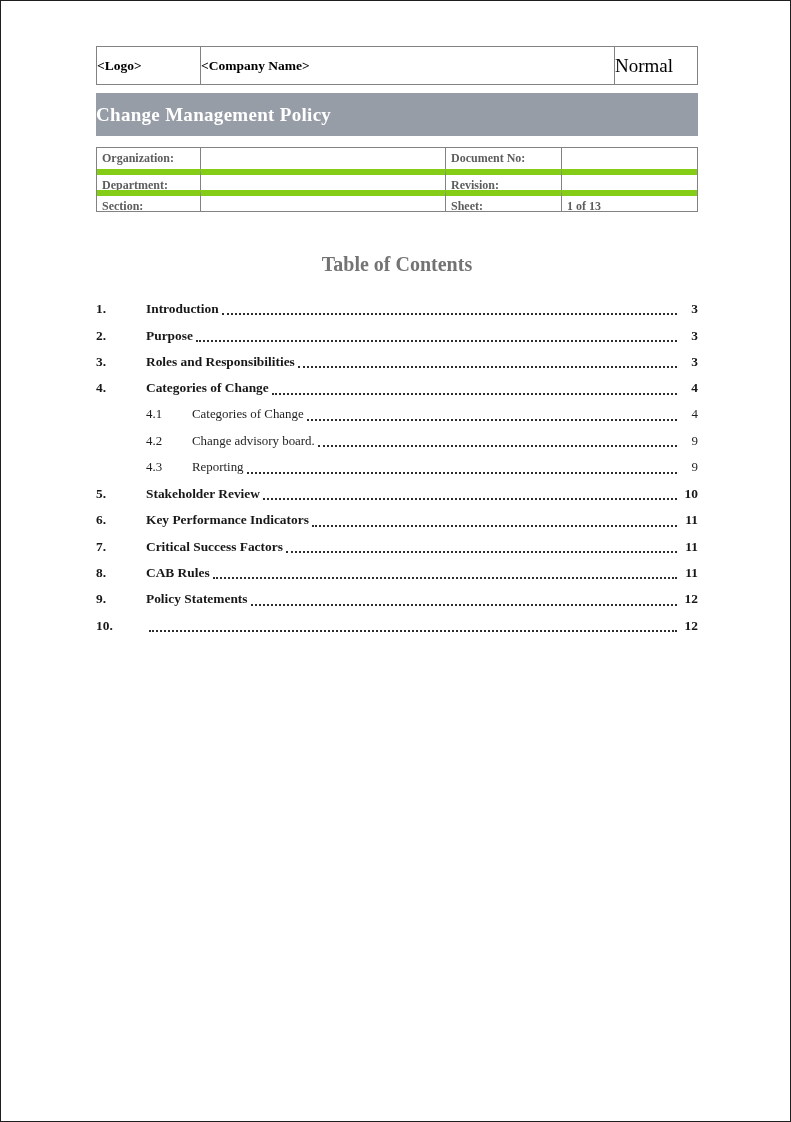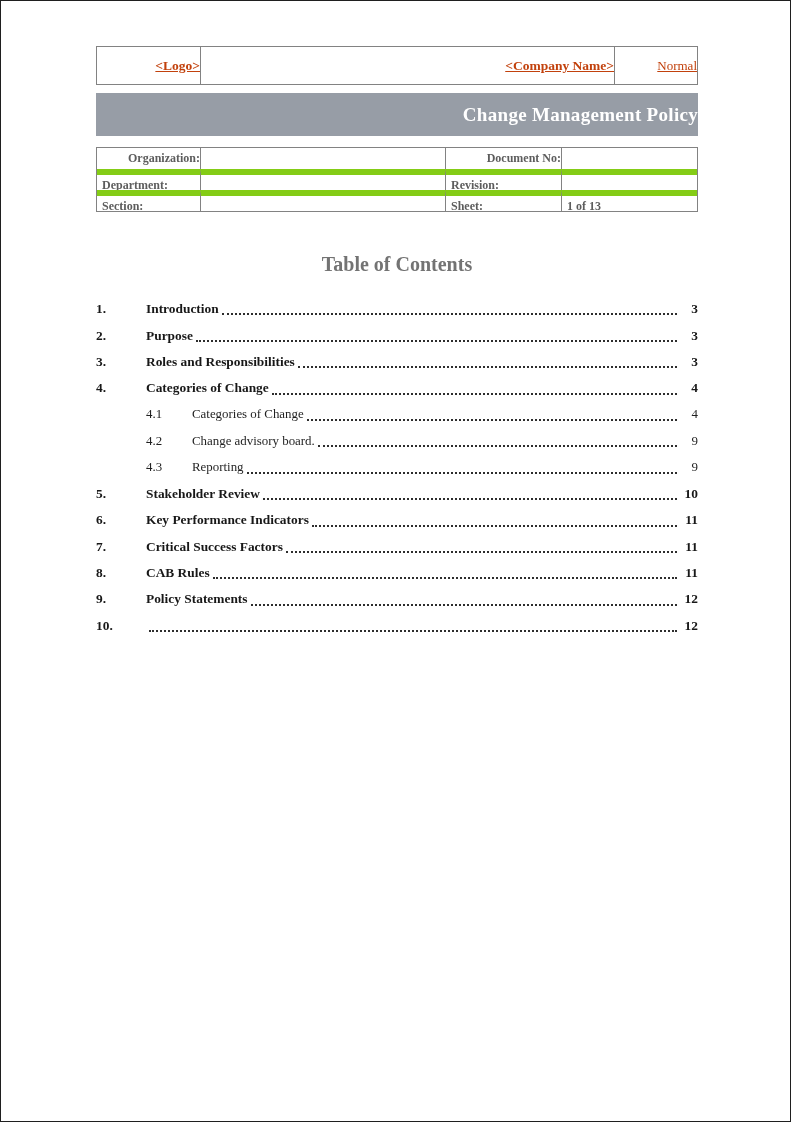--- a/index.html
+++ b/index.html
@@ -15,36 +15,35 @@
   .content { margin-left:95px; width:602px; }
 
   
   .header-row {
     margin-top:45px;
     display:flex;
     height:39px;
     border:1px solid #828282;
   }
   .header-cell {
-    display:flex; align-items:center; justify-content:flex-end;
+    display:flex; align-items:center; justify-content:flex-start;
     border-left:1px solid #828282;
-    color:#c2410c;
-    text-decoration:underline;
+    color:#000000;
   }
   .header-cell:first-child { border-left:none; }
   .cell-logo    { width:103px; font-weight:bold; font-size:13.5px; }
   .cell-company { flex:1; font-weight:bold; font-size:13.5px; }
-  .cell-status  { width:83px; font-size:13px;padding-left:16px; }
+  .cell-status  { width:83px; font-size:19px; }
 
   
   .banner {
     margin-top:8px;
     height:43px;
     line-height:43px;
-    text-align:right;
+    text-align:left;
     color:#ffffff;
     font-size:19px;
     font-weight:bold;
     letter-spacing:0.3px;
     font-family:Liberation Serif, serif;
   }
 
   
   .info-table {
     margin-top:11px;
@@ -55,21 +54,21 @@
   }
   .info-cell {
     border-left:1px solid #828282;
     border-top:6px solid #84cc16;
     font-size:12px;
     line-height:20px;
     padding-left:5px;
     color:#5d5d5d;
     overflow:hidden;
   }
-  .info-cell:nth-child(-n+4) { border-top:none;text-align:right; }
+  .info-cell:nth-child(-n+4) { border-top:none; }
   .info-cell:nth-child(4n+1) { border-left:none; }
   .info-label { font-weight:bold; }
   .info-value { font-weight:bold; }
 
   
   .toc-heading {
     margin-top:41px;
     text-align:center;
     font-size:20px;
     font-weight:bold;

